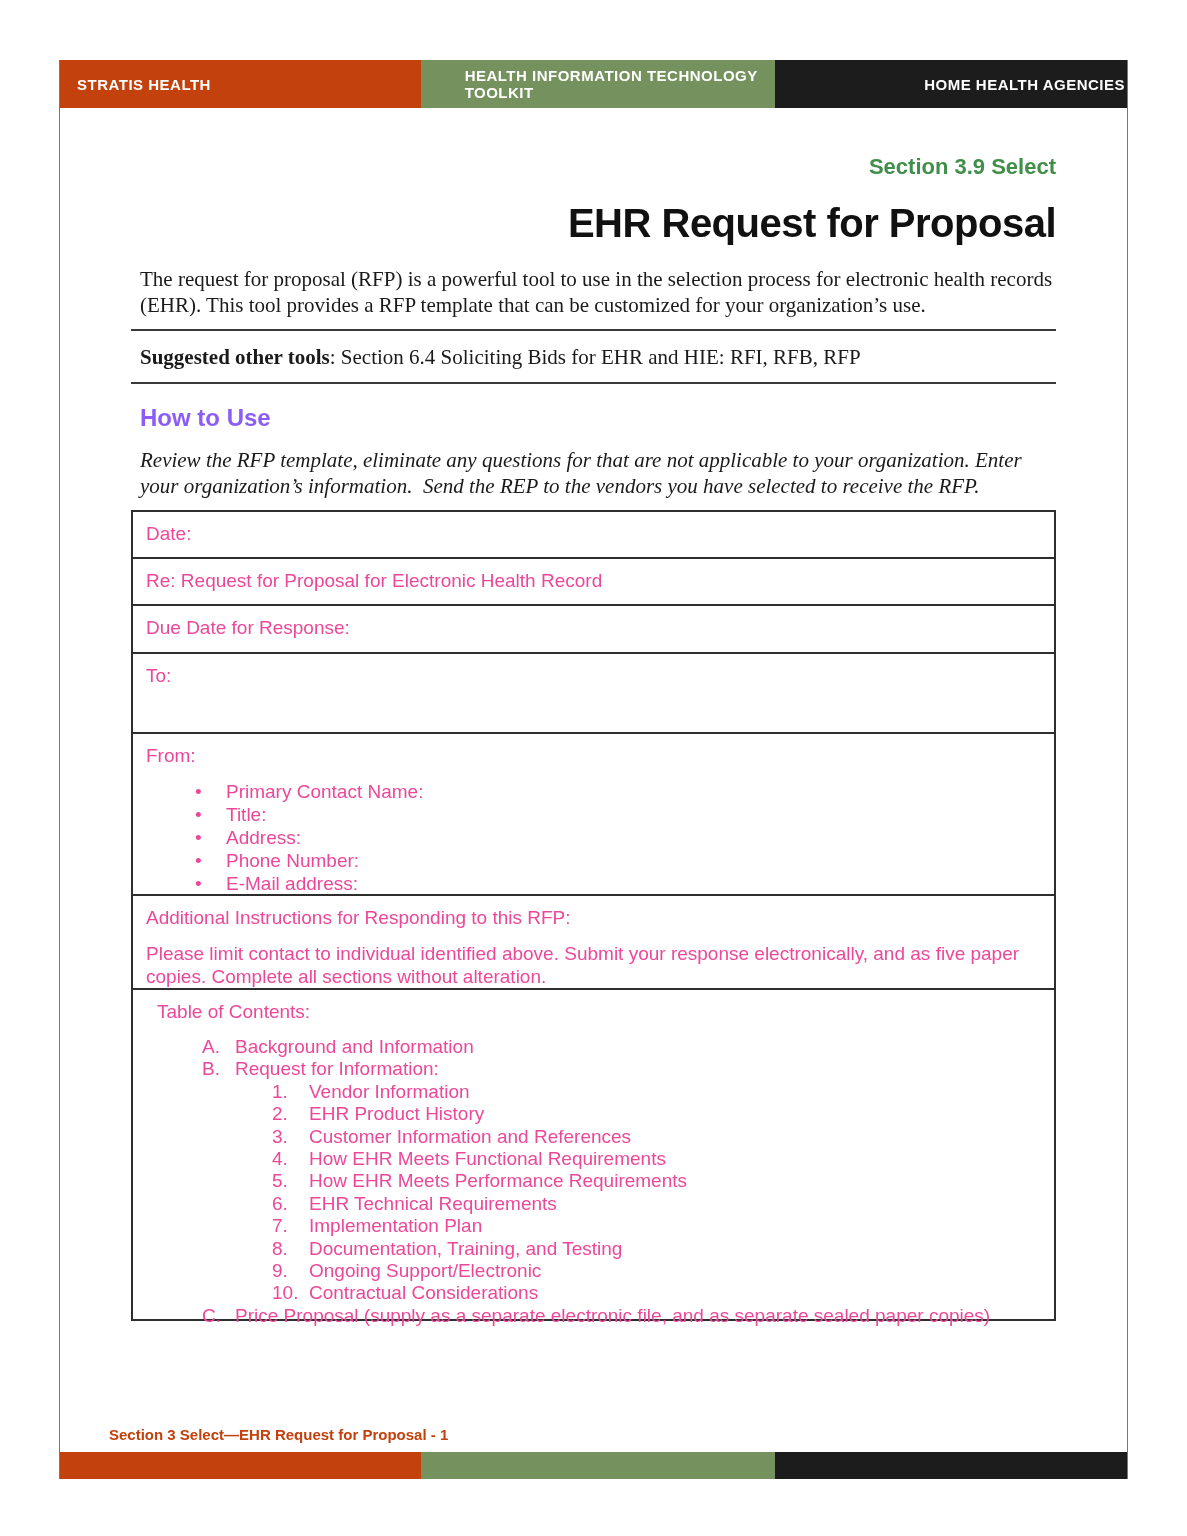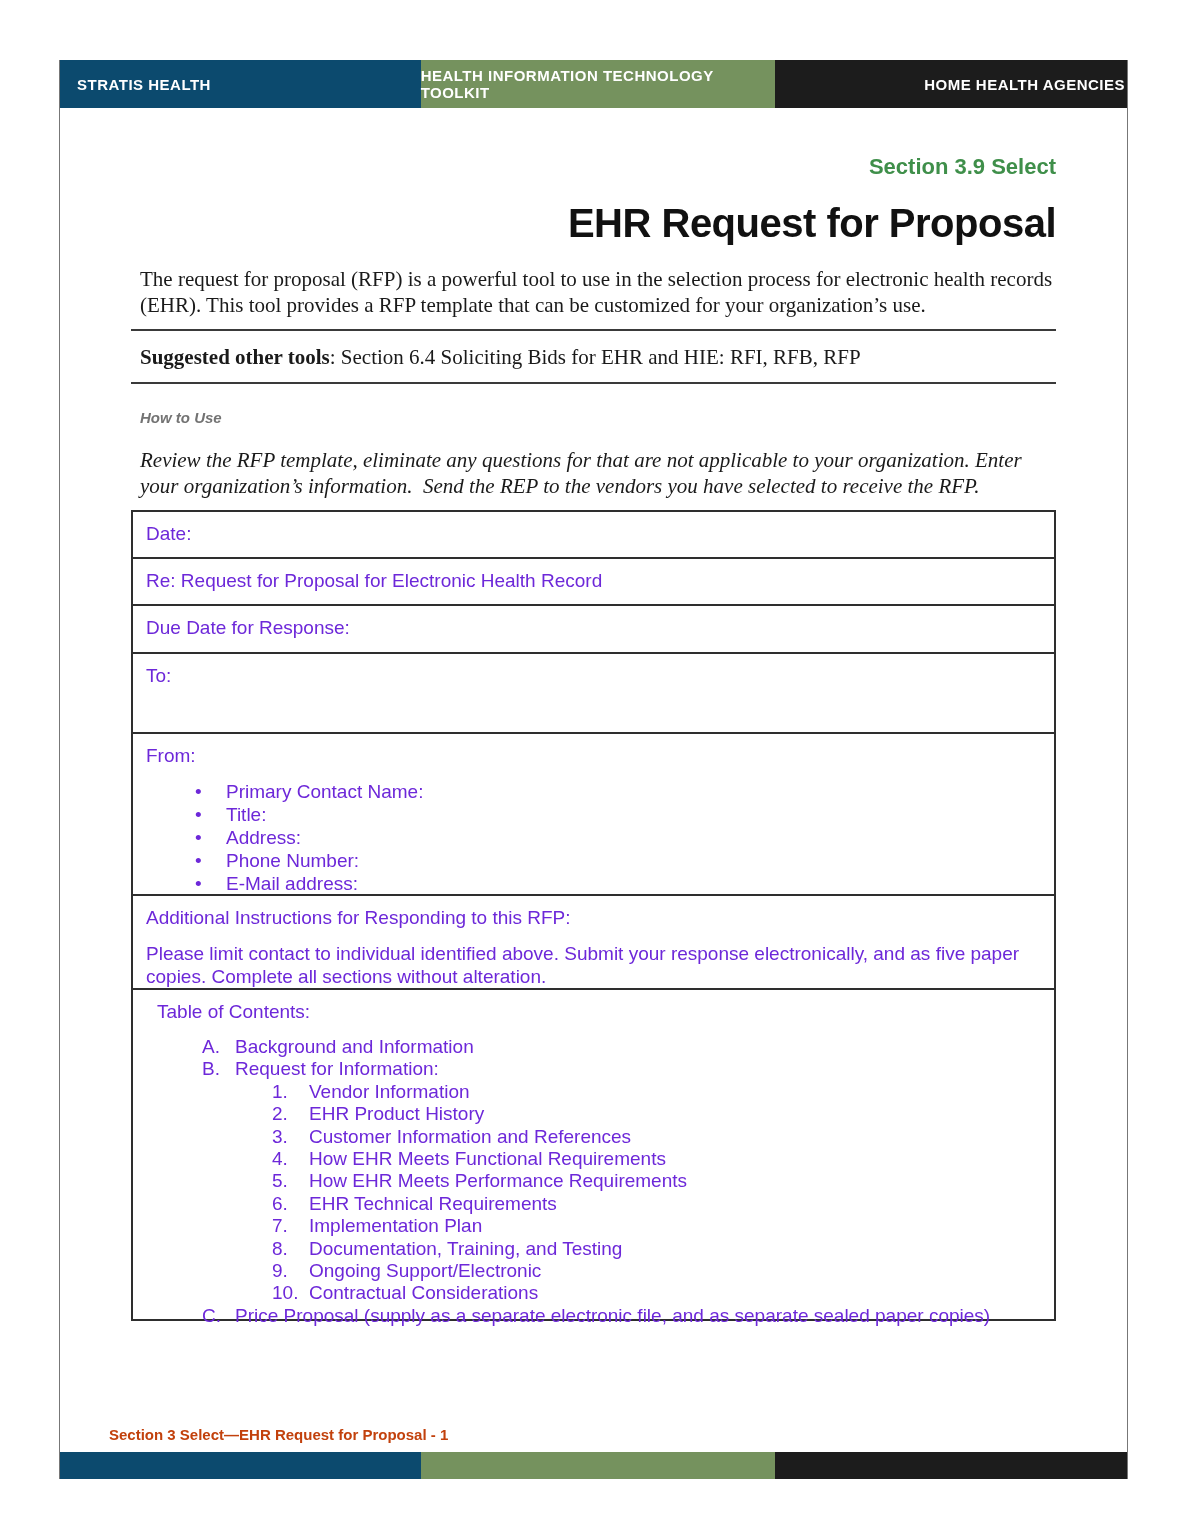--- a/index.html
+++ b/index.html
@@ -7,29 +7,29 @@
   body { font-family:"Liberation Serif", serif; color:#1a1a1a; position:relative; }
 
   .page {
     position:absolute; left:59px; top:60px; width:1069px; height:1419px;
     border-left:1px solid #777; border-right:1px solid #777;
     background:#fff;
   }
 
   
   .bar { display:flex; width:100%; }
-  .bar .seg-blue  { background:#0c4a6e; width:33.8%; }
+  .bar .seg-blue  { background:#c2410c; width:33.8%; }
   .bar .seg-green { background:#75925e; width:33.2%; }
   .bar .seg-black { background:#1c1c1c; width:33%; }
   .headerbar { height:48px; }
   .headerbar .seg { display:flex; align-items:center; color:#fff;
     font-family:"Liberation Sans", sans-serif; font-weight:bold;
     font-size:15px; letter-spacing:0.5px; }
   .headerbar .seg-blue  { padding-left:17px; }
-  .headerbar .seg-green { justify-content:flex-start; }
+  .headerbar .seg-green { justify-content:flex-start;padding-left:44px; }
   .headerbar .seg-black { justify-content:flex-end; padding-right:2px; }
 
   .footer-wrap { position:absolute; left:0; right:0; bottom:0; }
   .footer-text {
     font-family:"Liberation Sans", sans-serif; font-weight:bold;
     font-size:15px; color:#c2410c; margin:0 0 9px 49px;
   }
   .footerbar { height:27px; }
 
   
@@ -48,28 +48,28 @@
   .intro { margin:20px 0 0 9px; font-size:21px; line-height:26px; }
 
   .hrule { border:0; border-top:2px solid #3a3a3a; margin-top:11px; }
 
   .meta { margin:13px 0 0 9px; font-size:21px; line-height:27px; }
   .meta b { font-weight:bold; }
 
   .howto-h {
     margin:21px 0 0 9px;
     font-family:"Liberation Sans", sans-serif; font-weight:bold;
-    font-size:15px; color:#737373; line-height:26px;font-style:italic;
+    font-size:24px; color:#8b5cf6; line-height:26px;
   }
   .howto-p { margin:16px 0 0 9px; font-size:21px; line-height:26px; white-space:pre-wrap;font-style:italic; }
 
   
   .form-table {
     margin-top:11px; border:2px solid #2e2e2e;
-    font-family:"Liberation Sans", sans-serif; font-size:19px; color:#6d28d9;
+    font-family:"Liberation Sans", sans-serif; font-size:19px; color:#ec4899;
   }
   .form-row { border-bottom:2px solid #2e2e2e; padding:11px 12px 8px 13px; }
   .form-row:last-child { border-bottom:none;padding-left:24px; }
   .row-date, .row-re, .row-due { height:47px; }
   .row-due { height:48px; }
   .row-to   { height:80px; }
   .row-from { height:162px; }
   .row-instr{ height:94px; }
   .row-toc  { height:329px; }
 

